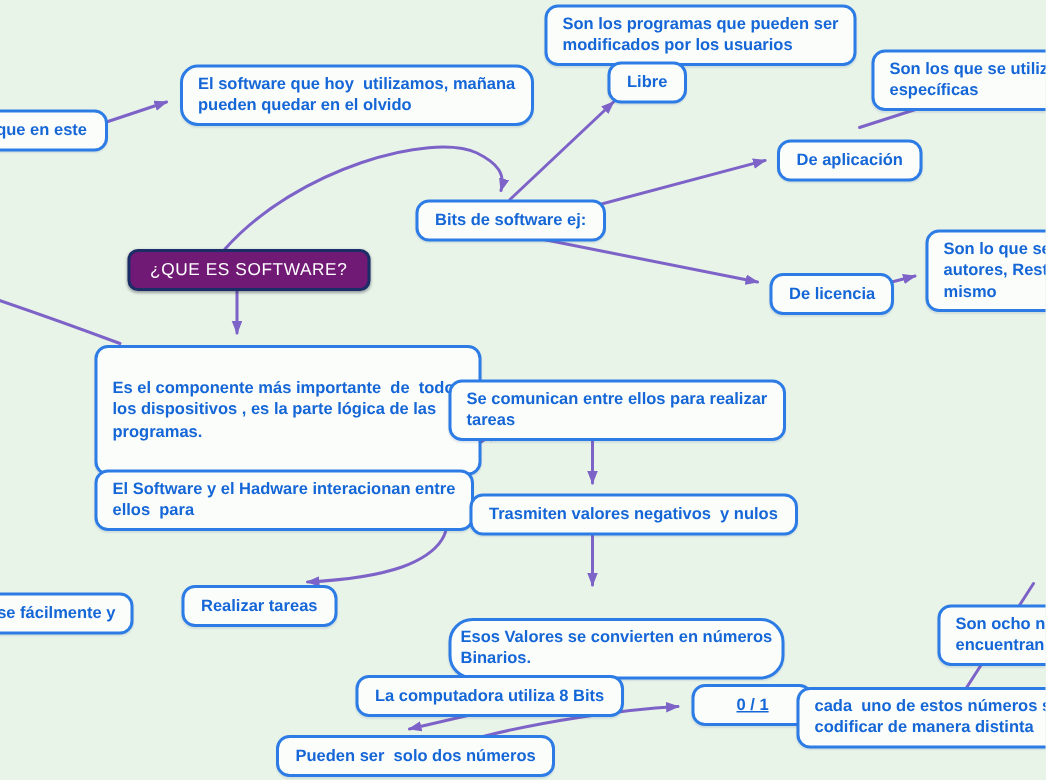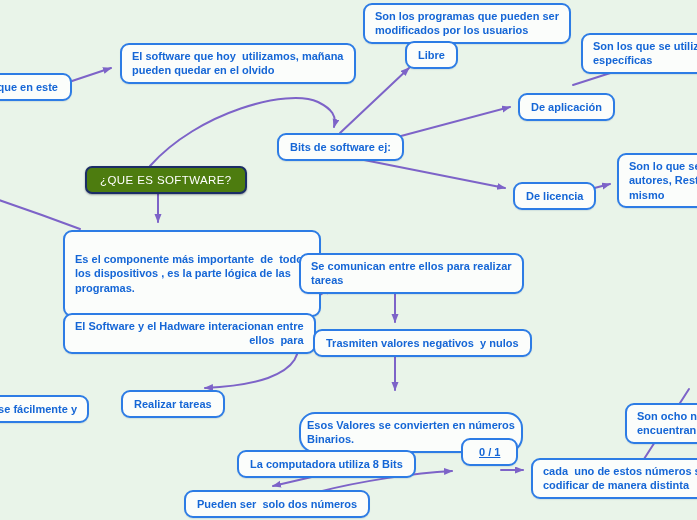--- a/index.html
+++ b/index.html
@@ -18,21 +18,21 @@
     border-radius:9px;
     padding:5px 11px;
     color:#1566d6;
     font-weight:bold;
     font-size:11px;
     line-height:1.3;
     white-space:pre;
     box-shadow:0 1px 1px rgba(40,80,140,0.12);
   }
   .central{
-    background:#4d7c0f;
+    background:#701a75;
     border:2px solid #1b2d66;
     color:#ffffff;
     font-size:11.5px;
     letter-spacing:0.4px;
     border-radius:7px;
     padding:6px 13px;
     white-space:pre;
     box-shadow:0 1px 2px rgba(0,0,30,0.35);
   }
 </style>
@@ -66,21 +66,21 @@
       <path d="M366,427 L329,446" marker-end="url(#arr)"></path>
       <path d="M329,473 L273,486" marker-end="url(#arr)"></path>
       <path d="M318,492 C360,481 415,473 452,471" marker-end="url(#arr)"></path>
       <path d="M501,470 L523,470" marker-end="url(#arr)"></path>
       <path d="M644,459 L689,389"></path>
     </g>
   </svg>
 
   <div class="node" style="right:625px;top:73px;padding:5px 12px 5px 60px;">que en este</div>
 
-  <div class="node" style="left:120px;top:43px;padding:4px 10px;">El software que hoy  utilizamos, mañana
+  <div class="node" style="left:120px;top:43px;padding:4px 10px;border-radius:12px;">El software que hoy  utilizamos, mañana
 pueden quedar en el olvido</div>
 
   <div class="node" style="left:363px;top:3px;padding:4px 10px;">Son los programas que pueden ser
 modificados por los usuarios</div>
 
   <div class="node" style="left:405px;top:41px;">Libre</div>
 
   <div class="node" style="left:581px;top:33px;padding:4px 10px;">Son los que se utilizan para
 específicas</div>
 
@@ -96,37 +96,37 @@
 
   <div class="central" style="position:absolute;left:85px;top:166px;">¿QUE ES SOFTWARE?</div>
 
   <div class="node" style="left:63px;top:230px;padding:20px 10px;">Es el componente más importante  de  todos
 los dispositivos , es la parte lógica de las
 programas.</div>
 
   <div class="node" style="left:299px;top:253px;padding:4px 10px;">Se comunican entre ellos para realizar
 tareas</div>
 
-  <div class="node" style="left:63px;top:313px;padding:4px 10px;text-align:right;">El Software y el Hadware interacionan entre
+  <div class="node" style="left:63px;top:313px;padding:4px 10px;">El Software y el Hadware interacionan entre
 ellos  para</div>
 
   <div class="node" style="left:313px;top:329px;">Trasmiten valores negativos  y nulos</div>
 
   <div class="node" style="right:608px;top:395px;padding:5px 10px 5px 34px;">lizarse fácilmente y</div>
 
   <div class="node" style="left:121px;top:390px;">Realizar tareas</div>
 
   <div class="node" style="left:299px;top:412px;padding:4px 6px;border-radius:16px;">Esos Valores se convierten en números
 Binarios.</div>
 
   <div class="node" style="left:237px;top:450px;">La computadora utiliza 8 Bits</div>
 
   <div class="node" style="left:184px;top:490px;">Pueden ser  solo dos números</div>
 
   <div class="node" style="left:625px;top:403px;padding:4px 10px;">Son ocho número
 encuentran el 0</div>
 
-  <div class="node" style="left:461px;top:438px;padding:5px 16px;text-decoration:underline;">0 / 1</div>
+  <div class="node" style="left:461px;top:456px;padding:5px 28px;text-decoration:underline;">0 / 1</div>
 
   <div class="node" style="left:531px;top:458px;padding:4px 10px;">cada  uno de estos números se puede
 codificar de manera distinta</div>
 
 </div>
 
 </body></html>

